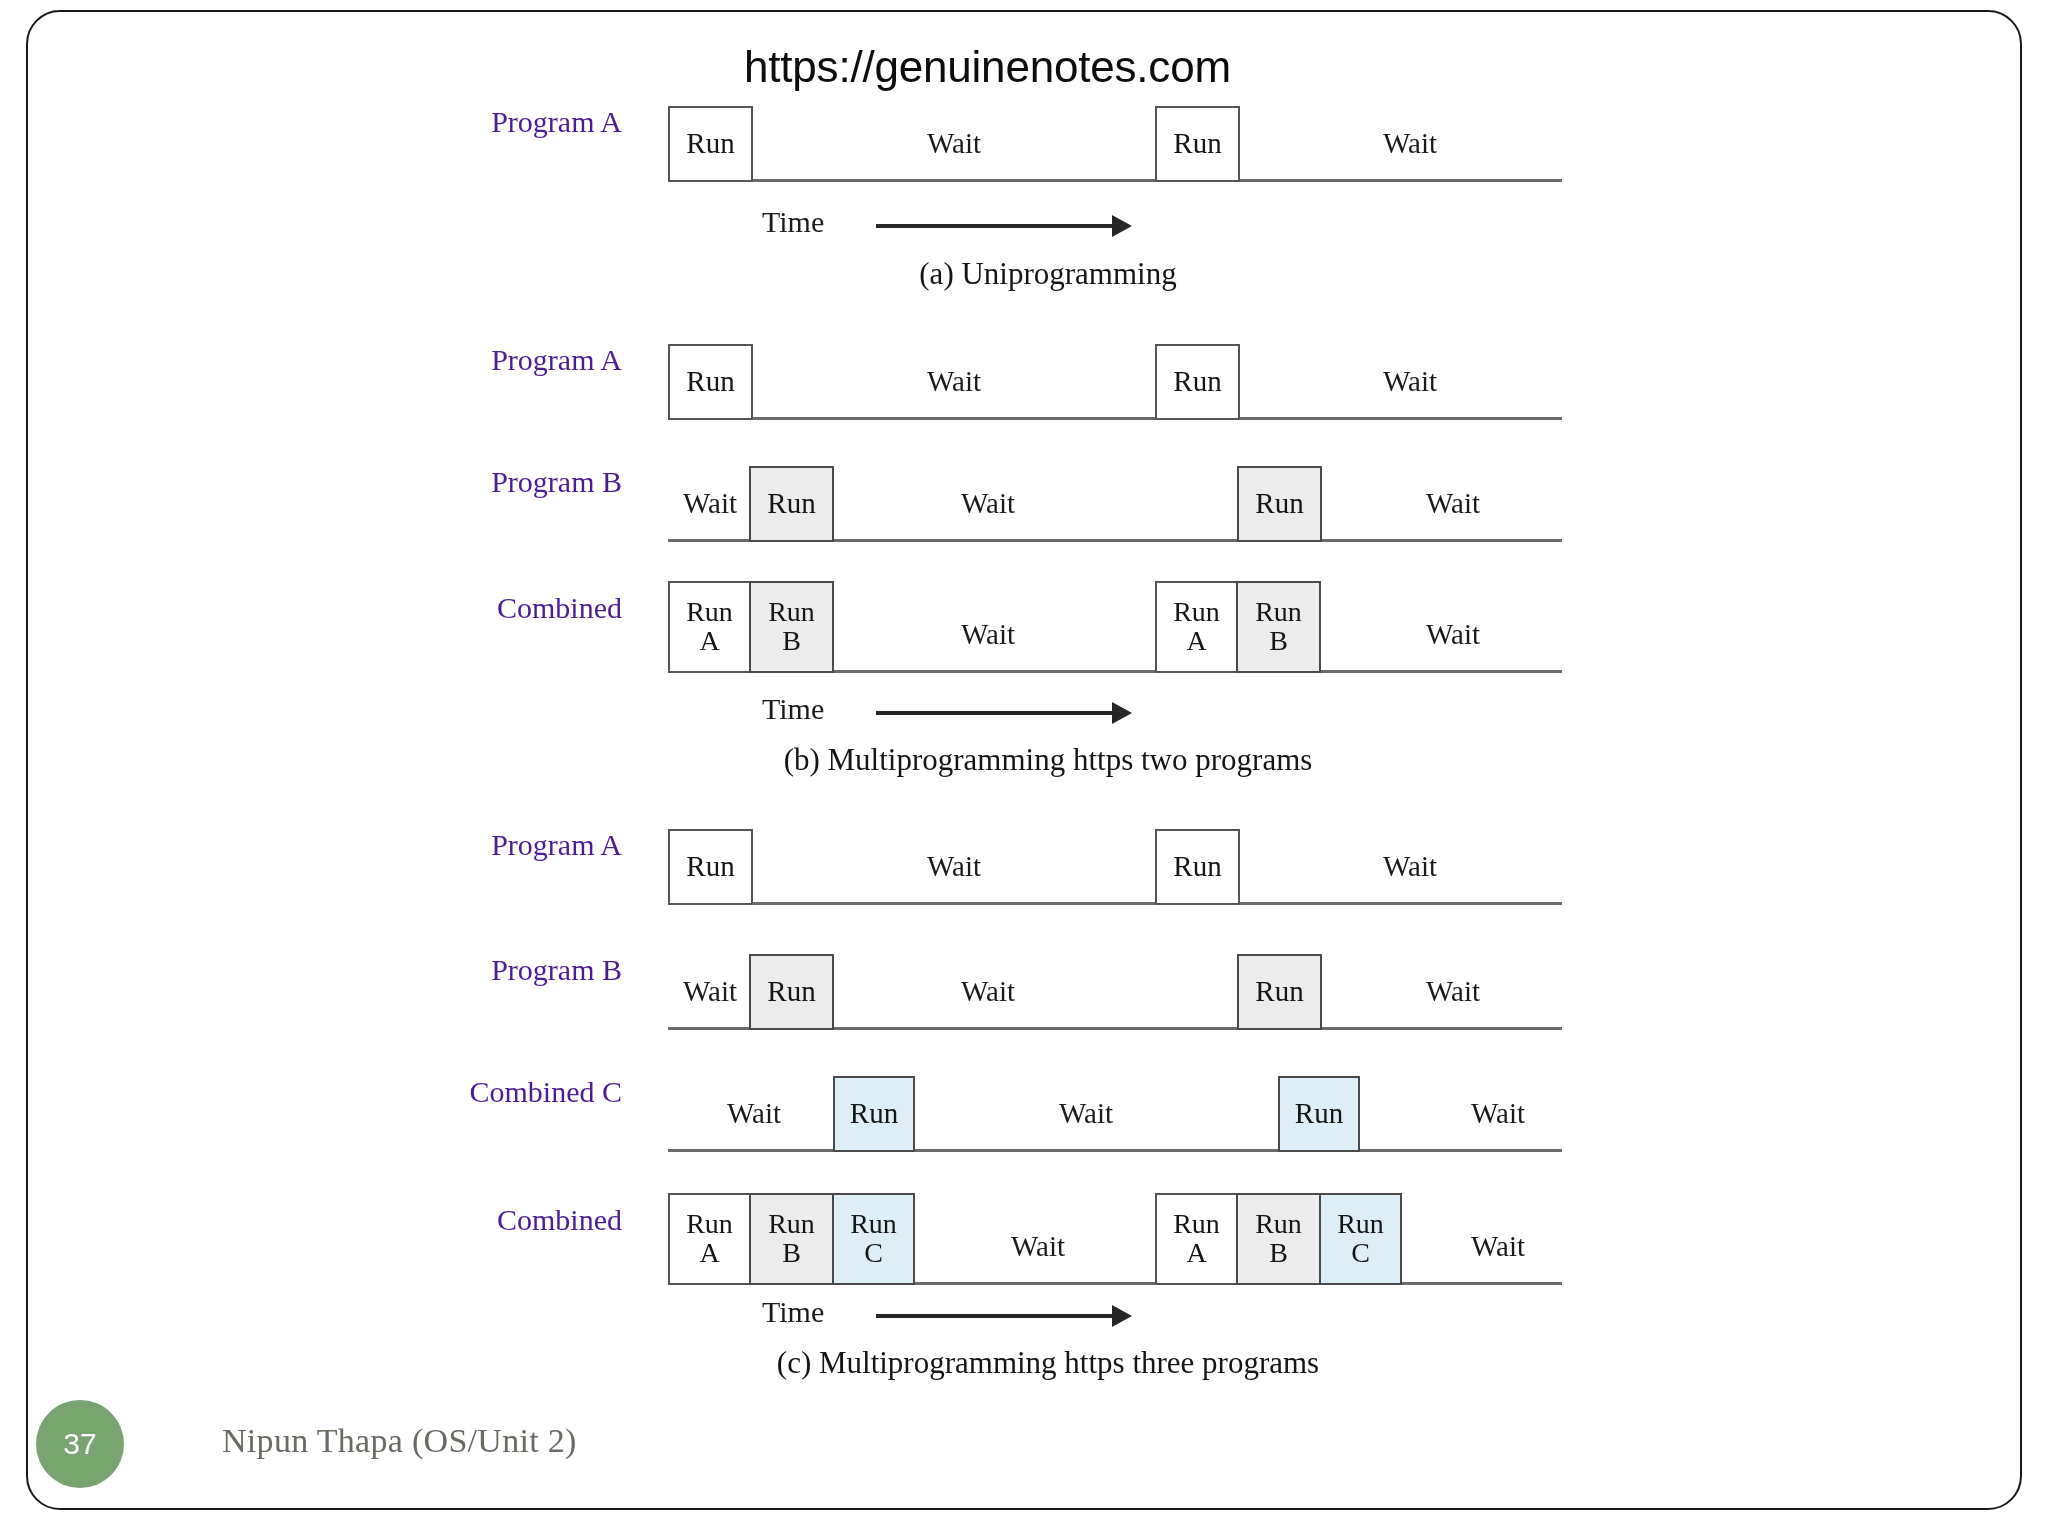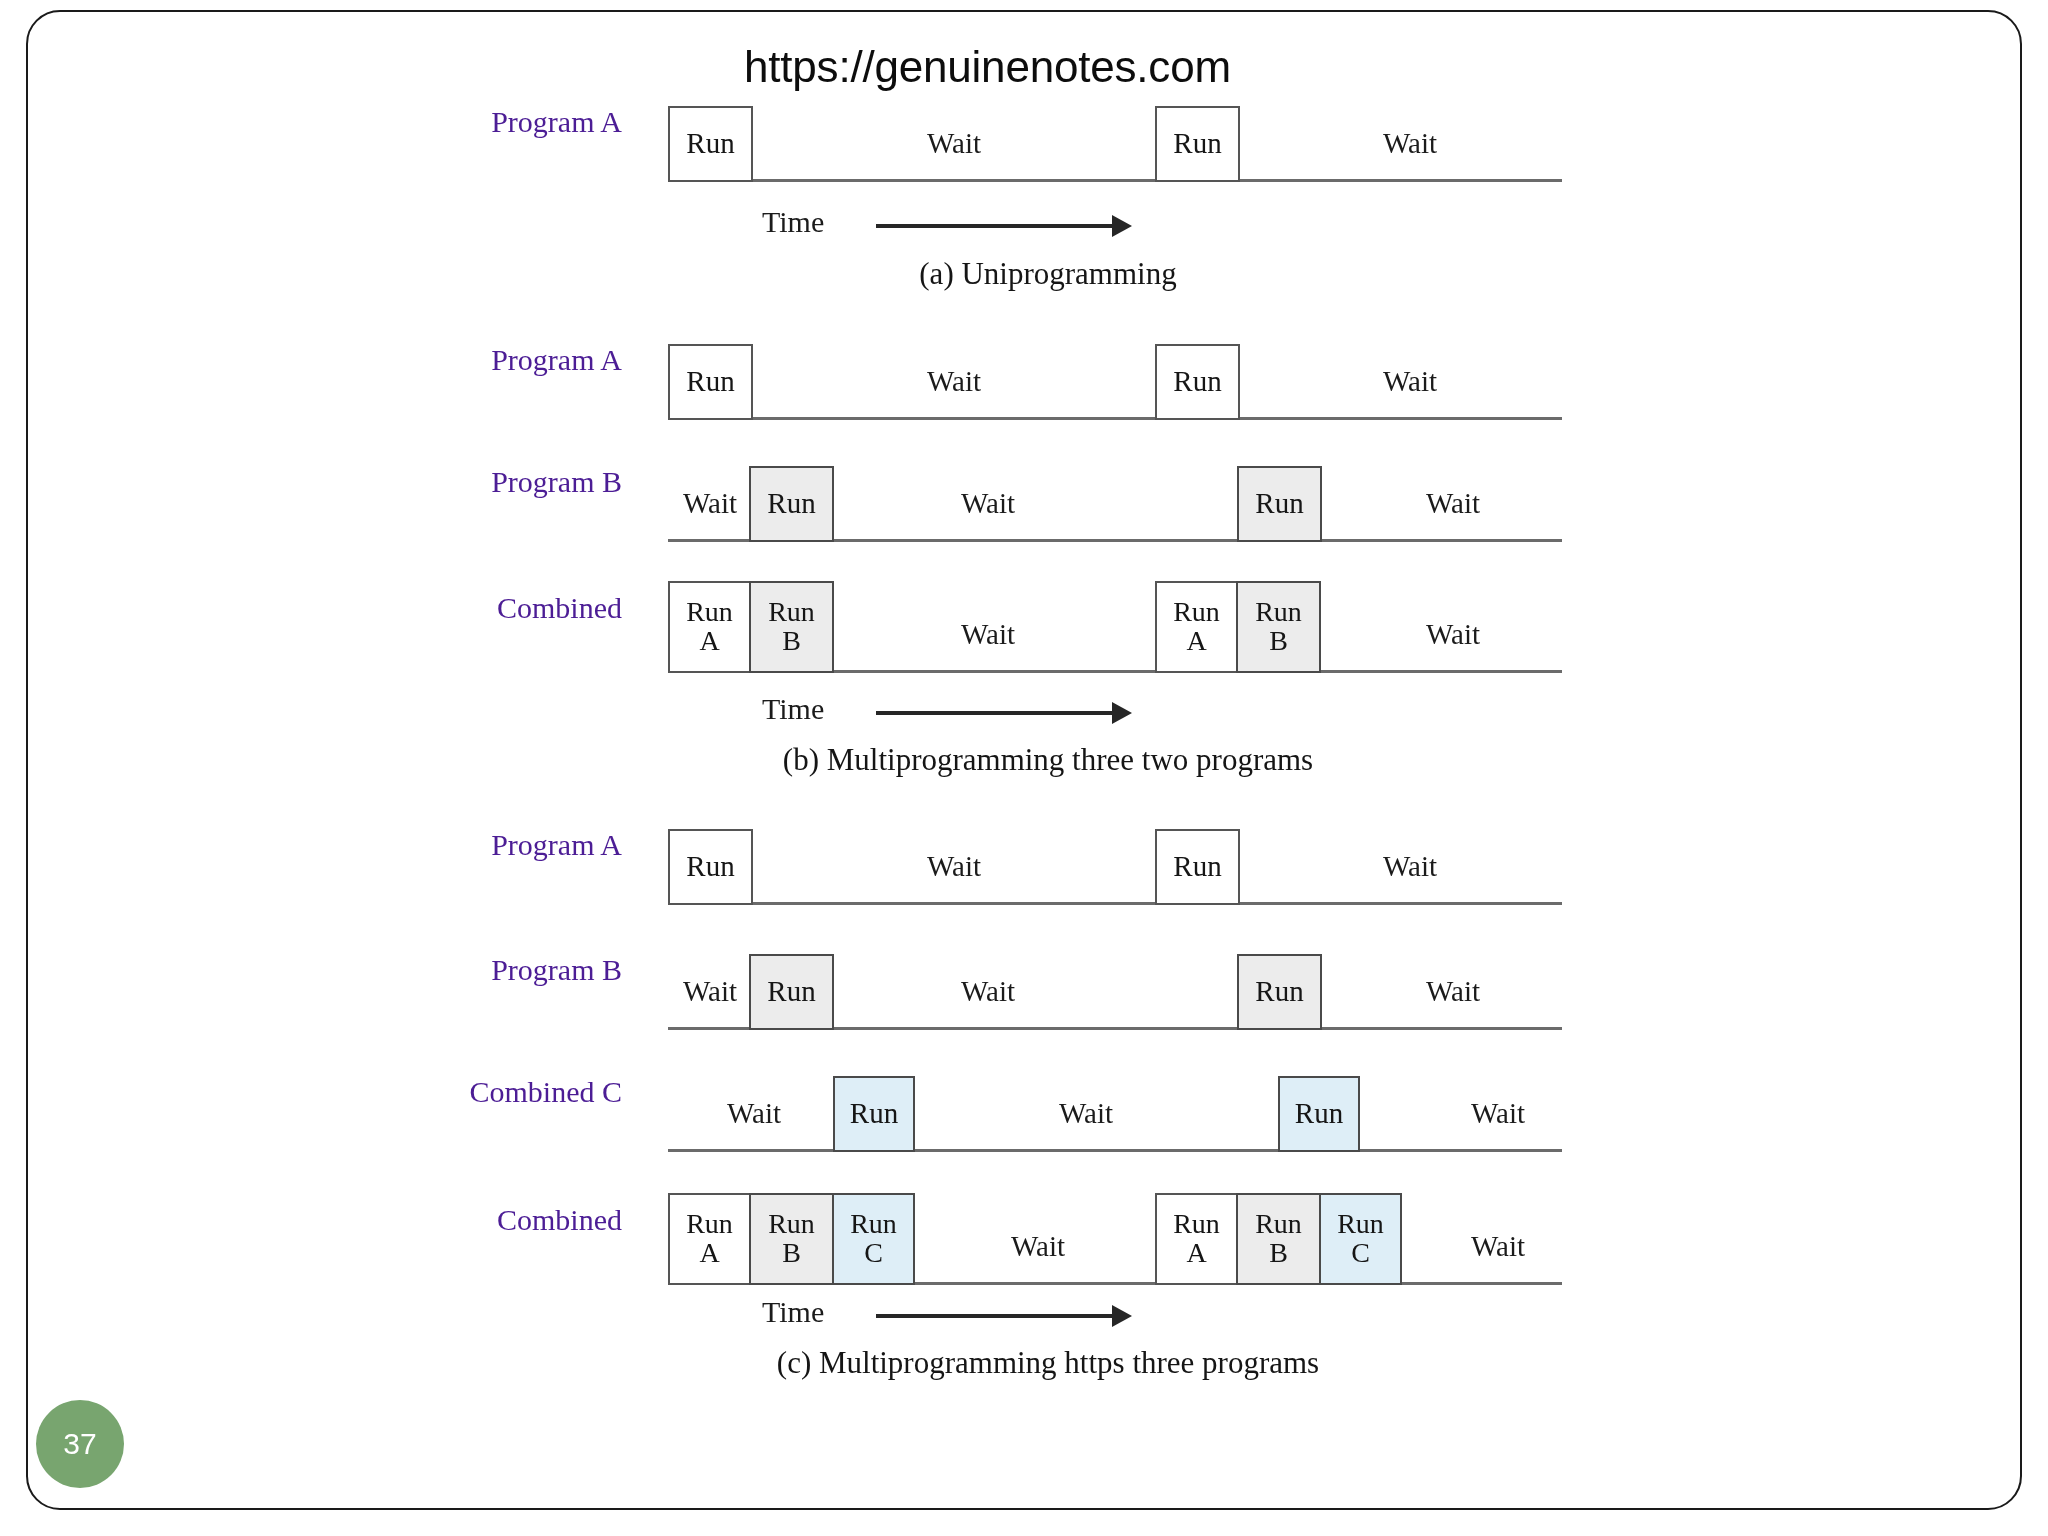--- a/index.html
+++ b/index.html
@@ -229,21 +229,21 @@
     </div>
     <div class="wait" style="left:785px;">Wait</div>
   </div>
 
   <div class="timewrap" style="left:762px; top:692px; width:470px; height:44px;">
     <div class="tlabel">Time</div>
     <div class="tline" style="left:114px; width:240px;"></div>
     <div class="thead" style="left:350px;"></div>
   </div>
 
-  <div class="caption" style="left:1048px; top:742px;">(b) Multiprogramming three two programs</div>
+  <div class="caption" style="left:1048px; top:742px;">(b) Multiprogramming https two programs</div>
 
   <div class="row" style="left:668px; top:785px; width:894px;">
     <div class="row-label">Program A</div>
     <div class="axis"></div>
     <div class="blk" style="left:0px; width:85px;">
       <span>Run</span>
     </div>
     <div class="wait" style="left:286px;">Wait</div>
     <div class="blk" style="left:487px; width:85px;">
       <span>Run</span>
@@ -314,14 +314,15 @@
     <div class="tlabel">Time</div>
     <div class="tline" style="left:114px; width:240px;"></div>
     <div class="thead" style="left:350px;"></div>
   </div>
 
   <div class="caption" style="left:1048px; top:1345px;">(c) Multiprogramming https three programs</div>
 
   <div id="page-badge">
     <span>37</span>
   </div>
+  <div id="footer-text">Nipun Thapa (OS/Unit 2)</div>
 
 </div>
 
 </body></html>

